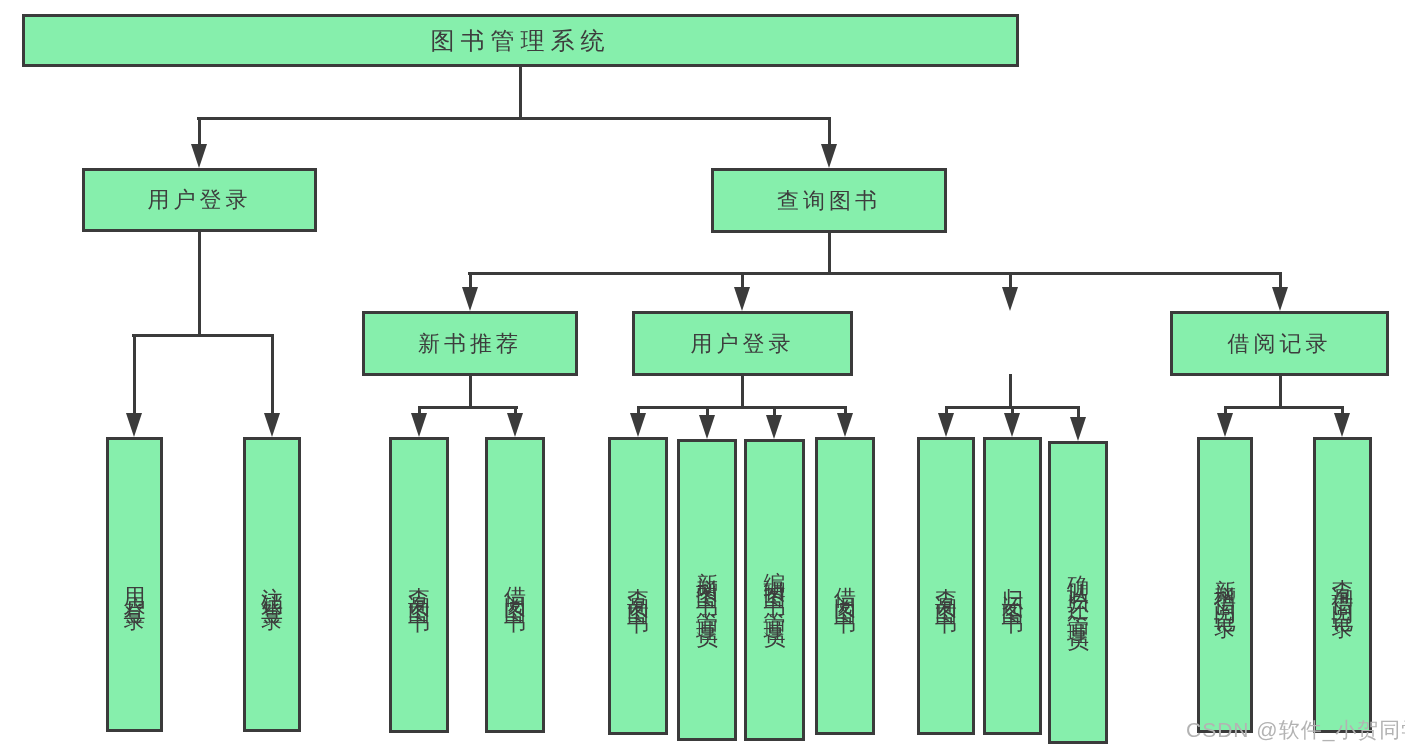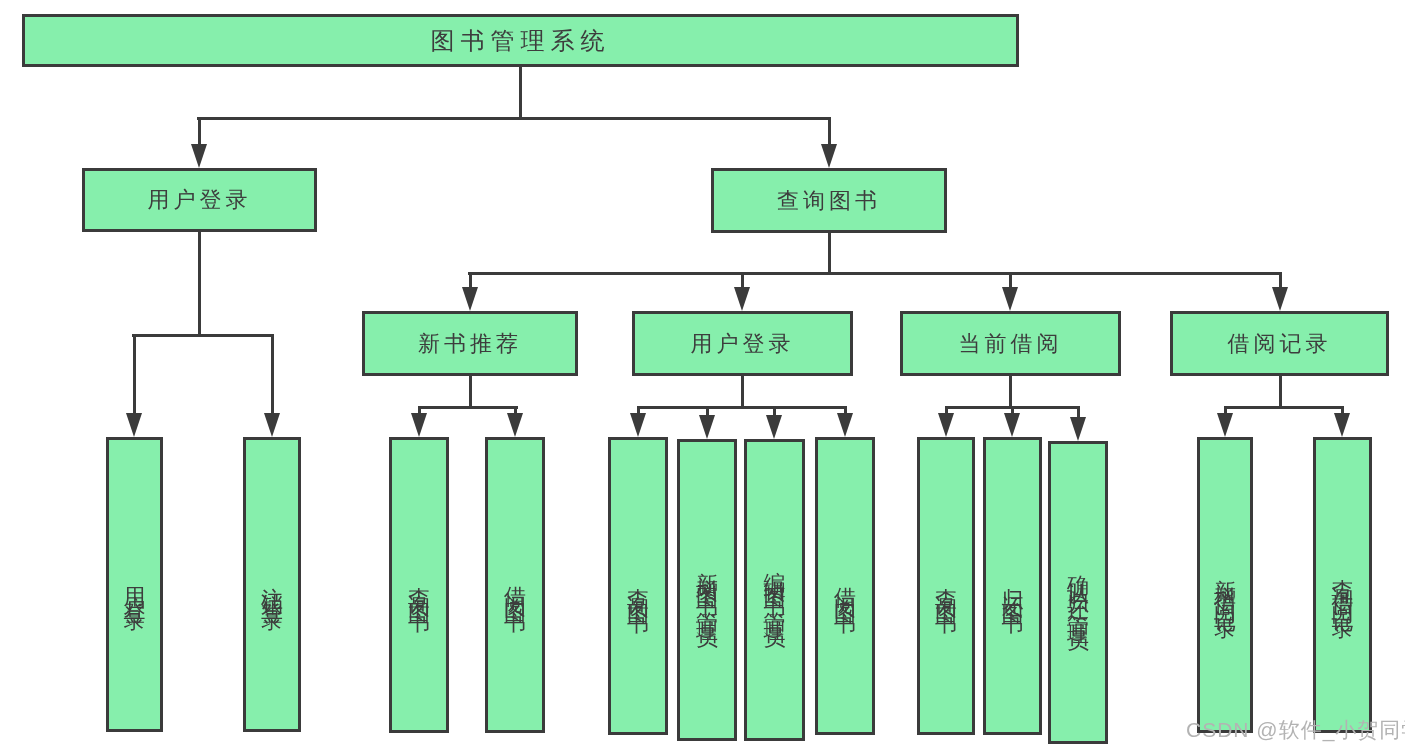--- a/index.html
+++ b/index.html
@@ -43,23 +43,20 @@
   </div>
   <div class="box" style="left:711px;top:168px;width:236px;height:65px">
     <span class="hlabel">查询图书</span>
   </div>
 
   <div class="box" style="left:362px;top:311px;width:216px;height:65px">
     <span class="hlabel">新书推荐</span>
   </div>
   <div class="box" style="left:632px;top:311px;width:221px;height:65px">
     <span class="hlabel">用户登录</span>
-  </div>
-  <div class="box" style="left:900px;top:311px;width:221px;height:65px">
-    <span class="hlabel">当前借阅</span>
   </div>
   <div class="box" style="left:1170px;top:311px;width:219px;height:65px">
     <span class="hlabel">借阅记录</span>
   </div>
 
   <div class="box" style="left:106px;top:437px;width:57px;height:295px">
     <span class="vlabel">用户登录</span>
   </div>
   <div class="box" style="left:243px;top:437px;width:58px;height:295px">
     <span class="vlabel">注销登录</span>

